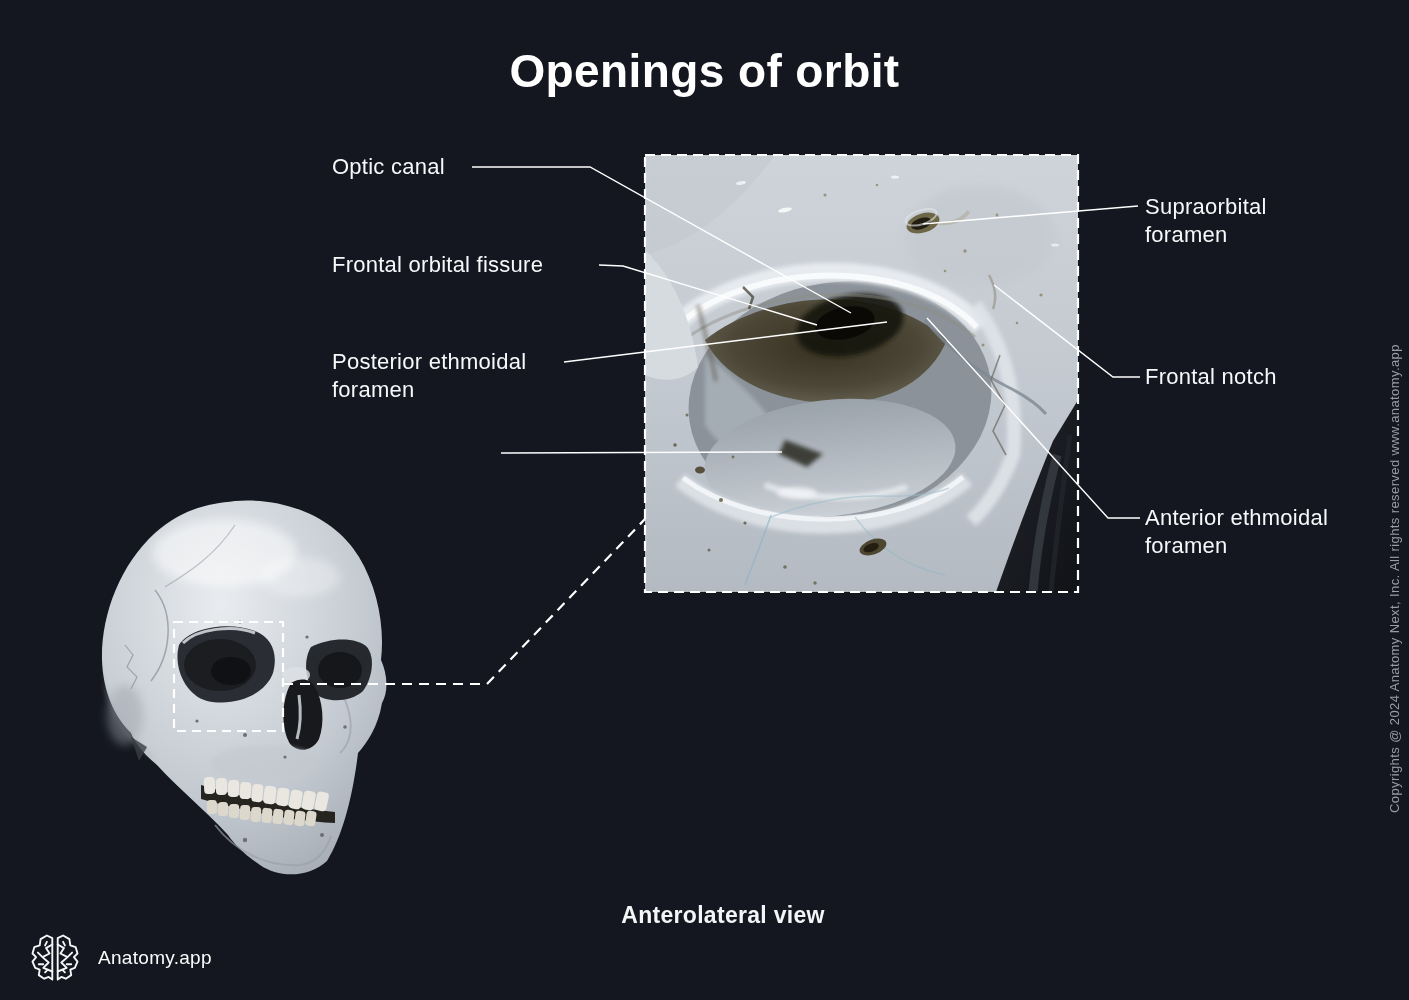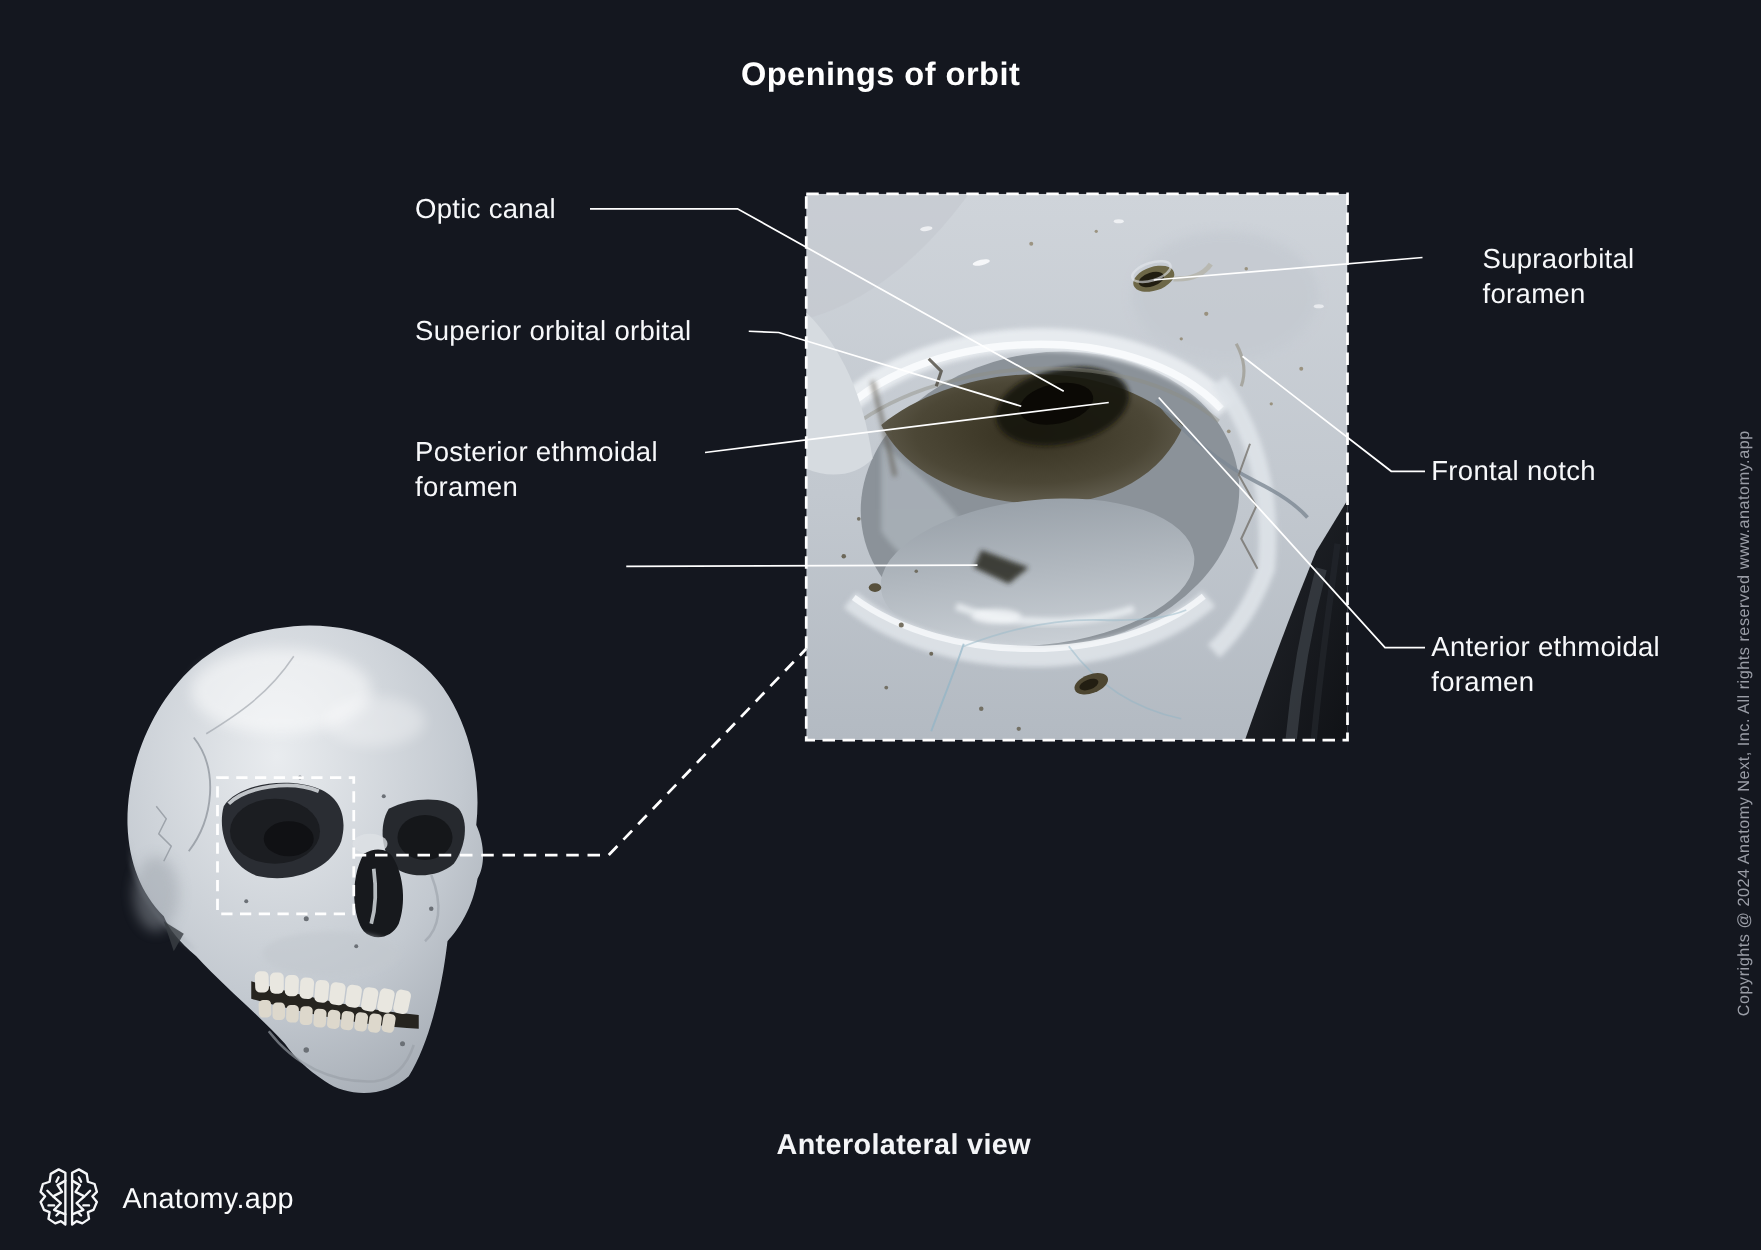--- a/index.html
+++ b/index.html
@@ -4,44 +4,44 @@
 <title>Openings of orbit</title>
 <style>
   html,body{margin:0;padding:0;background:#14171f;}
   .stage{
     position:relative;width:1409px;height:1000px;overflow:hidden;
     background:#14171f;font-family:"Liberation Sans","DejaVu Sans",sans-serif;
     color:#f7f8fa;
   }
   .page-title{
     position:absolute;left:0;right:0;top:44px;margin:0;
-    text-align:center;font-size:26px;font-weight:600;letter-spacing:.4px;color:#ffffff;
+    text-align:center;font-size:46px;font-weight:600;letter-spacing:.4px;color:#ffffff;
   }
   .caption{
     position:absolute;left:0;right:0;top:902px;
     text-align:center;font-size:23px;font-weight:600;letter-spacing:.3px;color:#f4f5f7;padding-left:37px;
   }
   .label{
     position:absolute;font-size:22px;line-height:28px;font-weight:500;
     letter-spacing:.25px;color:#f7f8fa;white-space:nowrap;
   }
   .label.wrap{white-space:normal;}
   .lbl-optic{left:332px;top:153px;text-align:center;}
   .lbl-sof{left:332px;top:251px;}
   .lbl-pef{left:332px;top:348px;width:250px;}
   .lbl-iof{left:332px;top:440px;width:185px;}
-  .lbl-suf{left:1186px;top:193px;width:175px;}
+  .lbl-suf{left:1145px;top:193px;width:175px;}
   .lbl-fn{left:1145px;top:363px;}
   .lbl-aef{left:1145px;top:504px;width:245px;}
   .inset-art{position:absolute;left:645px;top:155px;width:433px;height:437px;}
   .skull-art{position:absolute;left:95px;top:495px;width:300px;height:395px;}
   .overlay{position:absolute;left:0;top:0;width:1409px;height:1000px;pointer-events:none;}
   .footer{position:absolute;left:28px;top:931px;display:flex;align-items:center;gap:16px;}
   .brand-icon{width:54px;height:54px;}
-  .brand-name{font-size:23px;font-weight:500;letter-spacing:.3px;color:#fafbfc;}
+  .brand-name{font-size:19px;font-weight:500;letter-spacing:.3px;color:#fafbfc;}
   .copyright{
     position:absolute;left:1387px;top:813px;
     transform:rotate(-90deg);transform-origin:0 0;
     white-space:nowrap;font-size:13px;letter-spacing:.4px;color:#9a9da6;
   }
 </style>
 </head>
 <body>
 
 <div class="stage">
@@ -255,21 +255,21 @@
         <polyline points="564,362 887,322"></polyline>
         <polyline points="501,453 782,452"></polyline>
         <polyline points="1138,206 923,224"></polyline>
         <polyline points="1140,377 1113,377 994,285"></polyline>
         <polyline points="1140,518 1108,518 927,318"></polyline>
       </g>
     </g>
   </svg>
 
   <div class="label lbl-optic">Optic canal</div>
-  <div class="label lbl-sof">Superior orbital orbital</div>
+  <div class="label lbl-sof">Frontal orbital fissure</div>
   <div class="label wrap lbl-pef">Posterior ethmoidal foramen</div>
   <div class="label wrap lbl-suf">Supraorbital foramen</div>
   <div class="label lbl-fn">Frontal notch</div>
   <div class="label wrap lbl-aef">Anterior ethmoidal foramen</div>
 
   <div class="caption">Anterolateral view</div>
 
   <div class="footer">
     <svg class="brand-icon" viewBox="0 0 60 56" aria-hidden="true">
       <g stroke="#f5f6f8" stroke-width="2.1" fill="none" stroke-linejoin="round" stroke-linecap="round">

